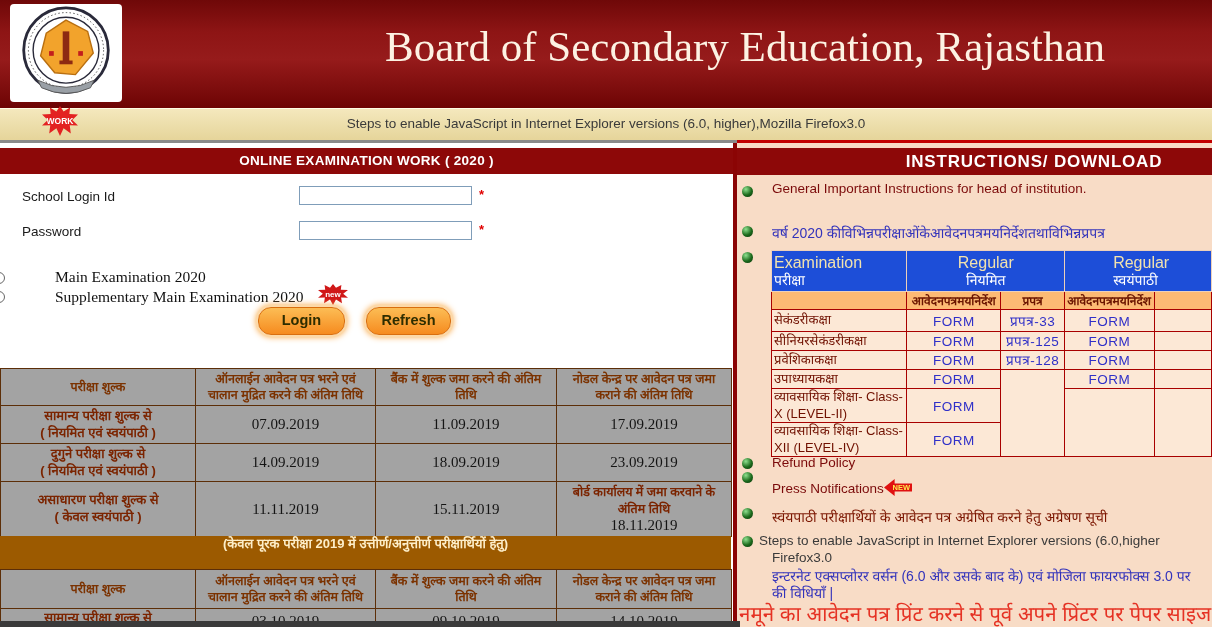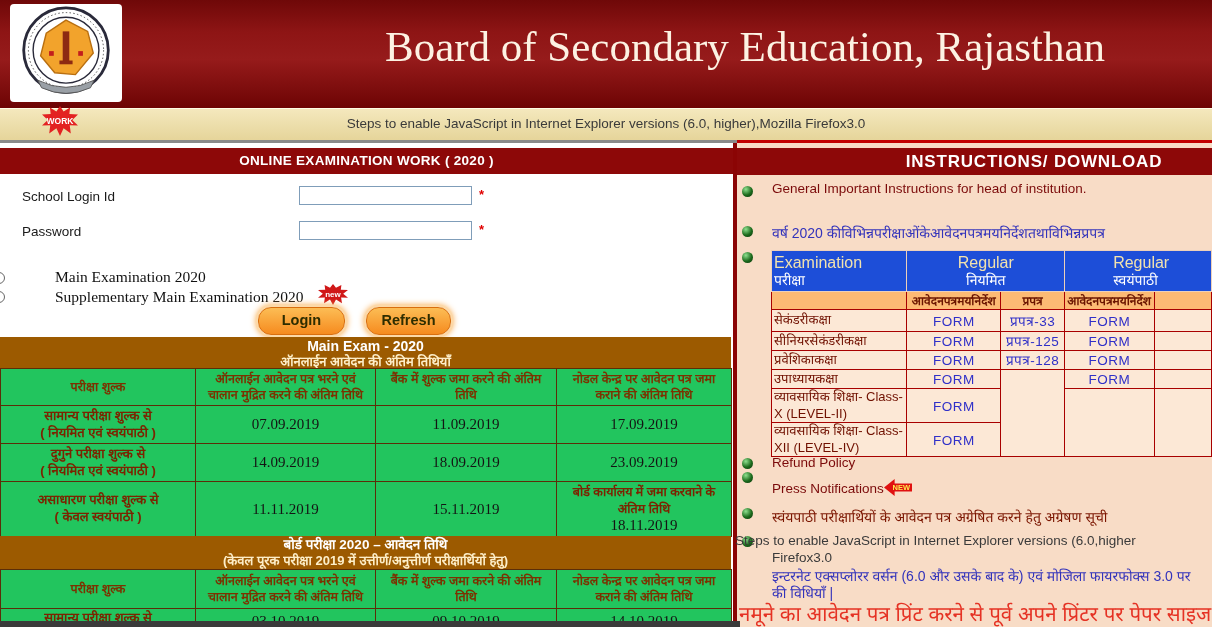--- a/index.html
+++ b/index.html
@@ -44,21 +44,21 @@
        border-radius:13px;box-shadow:0 0 0 2px #fcd9a8,0 0 6px 2px #f9a640;
        font-weight:bold;font-size:14.5px;color:#2d2d00;text-align:center;line-height:24px;cursor:pointer}
   .new-star{width:30px;height:21px;background:#d01818;display:flex;align-items:center;justify-content:center;
             clip-path:polygon(50% 0,60% 18%,78% 5%,76% 27%,100% 28%,84% 47%,100% 65%,77% 64%,80% 92%,60% 74%,50% 100%,40% 74%,20% 92%,23% 64%,0 65%,16% 47%,0 28%,24% 27%,22% 5%,40% 18%)}
   .new-star span{font-size:8px;font-weight:bold;color:#fff}
 
   
   .brown-bar{background:#9c5a00;color:#fff;text-align:center;font-weight:bold;width:731px}
   .bb1{font-size:14px;line-height:16px;padding-top:1px}
   .bb2{font-size:13px;line-height:15px;color:#fdeec8}
-  .ltable{border-collapse:collapse;table-layout:fixed;width:731px;background:#22c55e}
+  .ltable{border-collapse:collapse;table-layout:fixed;width:731px;background:#a3a3a3}
   .ltable td{border:1px solid #5c2e08;text-align:center;vertical-align:middle;padding:1px 3px;overflow:hidden}
   .lhead td{font-size:12.5px;font-weight:bold;color:#7b3200;line-height:1.3}
   .fee{font-size:13px;font-weight:bold;color:#7b2400;line-height:1.3}
   .date{font-family:"Liberation Serif",serif;font-size:15px;color:#141414}
   .nodal-hi{font-size:12.5px;font-weight:bold;color:#7b2400;line-height:1.3}
   .t2wrap{left:0;top:569px;width:733px;height:52px;overflow:hidden}
   .bottom-strip{left:0;top:621px;width:740px;height:6px;background:#3a3a3a}
 
   
   .bullet{width:11px;height:11px;border-radius:50%;
@@ -132,24 +132,20 @@
   <div class="abs serif-label" style="left:55px;top:268px">Main Examination 2020</div>
   <span class="abs radio" style="left:-7px;top:291px"></span>
   <div class="abs serif-label" style="left:55px;top:288px">Supplementary Main Examination 2020</div>
   <div class="abs new-star" style="left:318px;top:284px">
       <span>new</span>
     </div>
 
   <div class="abs btn" style="left:258px;top:307px;width:85px">Login</div>
   <div class="abs btn" style="left:366px;top:307px;width:83px">Refresh</div>
 
-  <div class="abs brown-bar" style="left:0;top:337px;height:31px">
-    <div class="bb1">Main Exam - 2020</div>
-    <div class="bb2">ऑनलाईन आवेदन की अंतिम तिथियाँ</div>
-  </div>
 
   <table class="abs ltable" style="left:0;top:368px">
     <colgroup>
         <col style="width:195px">
         <col style="width:180px">
         <col style="width:181px">
         <col style="width:175px">
       </colgroup>
     <tbody>
       <tr class="lhead" style="height:37px">
@@ -186,21 +182,20 @@
         <td>
           <div class="nodal-hi">बोर्ड कार्यालय में जमा करवाने के</div>
           <div class="nodal-hi">अंतिम तिथि</div>
           <div class="date">18.11.2019</div>
         </td>
       </tr>
     </tbody>
   </table>
 
   <div class="abs brown-bar" style="left:0;top:536px;height:33px">
-    <div class="bb1" style="font-size:13.5px">बोर्ड परीक्षा 2020 – आवेदन तिथि</div>
     <div class="bb2">(केवल पूरक परीक्षा 2019 में उत्तीर्ण/अनुत्तीर्ण परीक्षार्थियों हेतु)</div>
   </div>
 
   <div class="abs t2wrap">
     <table class="ltable">
       <colgroup>
           <col style="width:195px">
           <col style="width:180px">
           <col style="width:181px">
           <col style="width:175px">
@@ -312,20 +307,20 @@
   <span class="abs bullet" style="left:742px;top:472px"></span>
   <div class="abs item-en" style="left:772px;top:481px">Press Notifications</div>
   <div class="abs new-arrow" style="left:884px;top:479px">
       <span>NEW</span>
     </div>
 
   <span class="abs bullet" style="left:742px;top:508px"></span>
   <div class="abs item-maroon-hi" style="left:772px;top:507px">स्वंयपाठी परीक्षार्थियों के आवेदन पत्र अग्रेषित करने हेतु अग्रेषण सूची</div>
 
   <span class="abs bullet" style="left:742px;top:536px"></span>
-  <div class="abs steps-en" style="left:735px;top:533px">Steps to enable JavaScript in Internet Explorer versions (6.0,higher</div>
+  <div class="abs steps-en" style="left:759px;top:533px">Steps to enable JavaScript in Internet Explorer versions (6.0,higher</div>
   <div class="abs steps-en" style="left:772px;top:550px">Firefox3.0</div>
   <div class="abs item-hi" style="left:772px;top:566px;white-space:nowrap">इन्टरनेट एक्सप्लोरर वर्सन (6.0 और उसके बाद के) एवं मोजिला फायरफोक्स 3.0 पर</div>
   <div class="abs item-hi" style="left:772px;top:583px">की विधियाँ |</div>
 
   <div class="abs printer" style="left:739px;top:599px">नमूने का आवेदन पत्र प्रिंट करने से पूर्व अपने प्रिंटर पर पेपर साइज</div>
 
 </div>
 
 </body></html>

